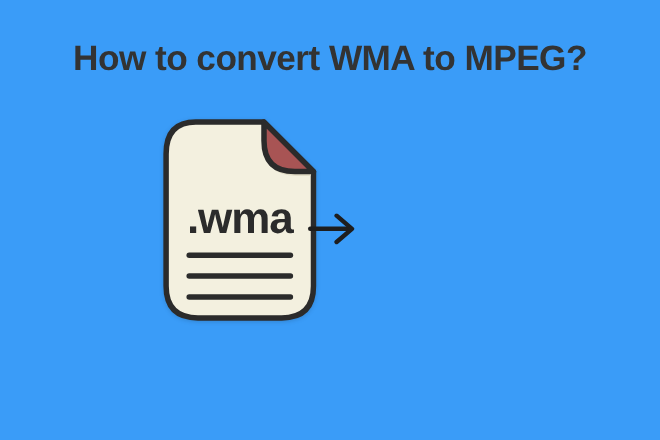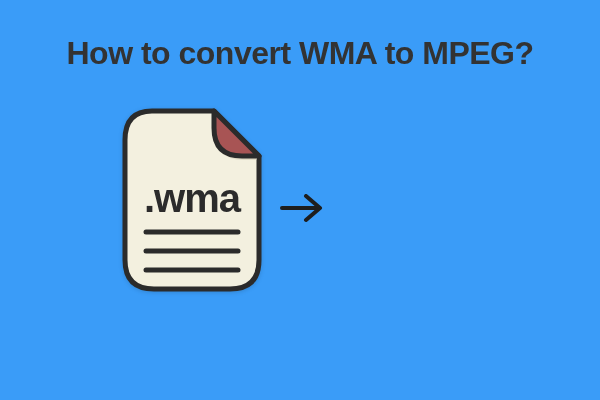--- a/index.html
+++ b/index.html
@@ -23,21 +23,21 @@
     letter-spacing: -0.5px;
     color: #333333;
     line-height: 1;
   }
   figure.file {
     position: absolute;
     top: 108px;
     width: 140px; height: 184px;
     margin: 0;
   }
-  figure.file.source { left: 104px; padding-left: 18px; }
+  figure.file.source { left: 130px; padding-left: 18px; }
   figure.file.target { left: 345px; }
   figure.file svg {
     display: block;
     width: 140px; height: 184px;
     filter: drop-shadow(0 1px 2px rgba(0,0,0,0.15));
   }
   .file-body, .file-fold {
     stroke: #2B2B2B;
     stroke-width: 5;
     stroke-linejoin: round;

